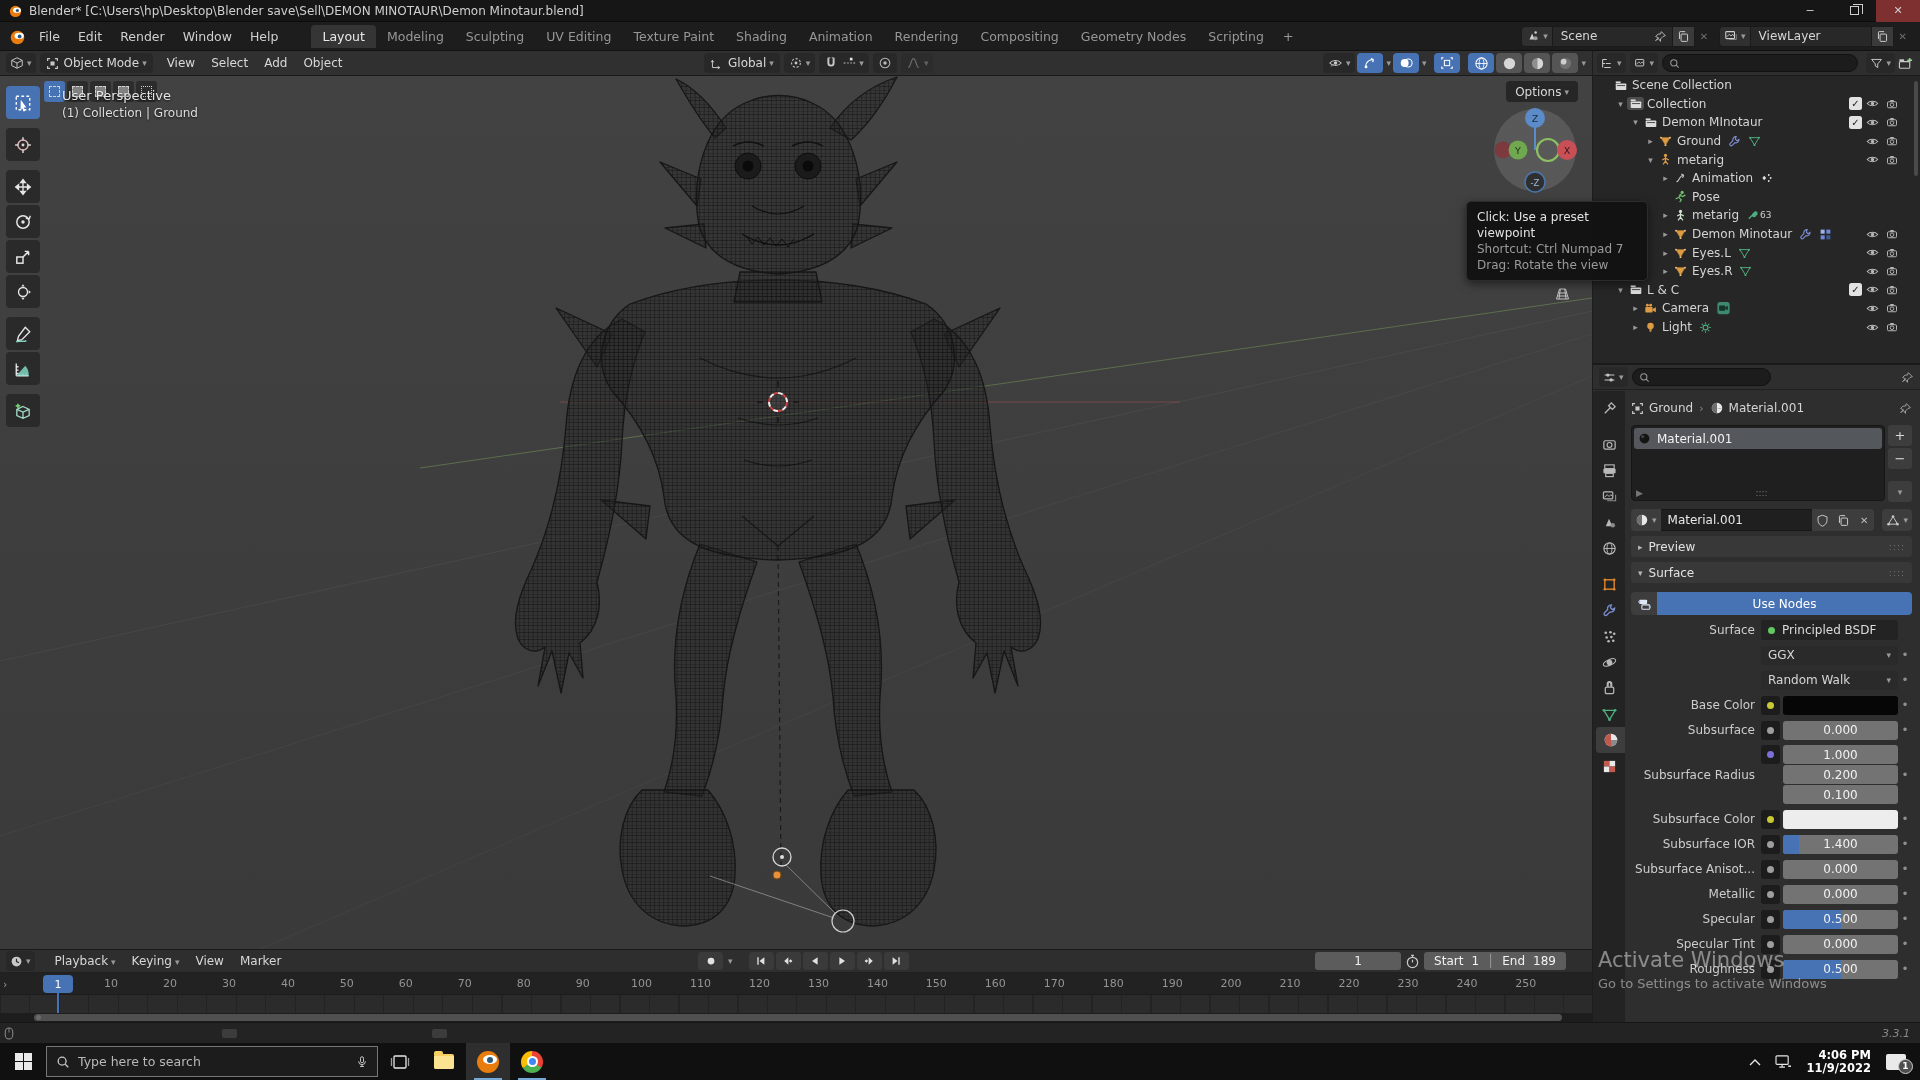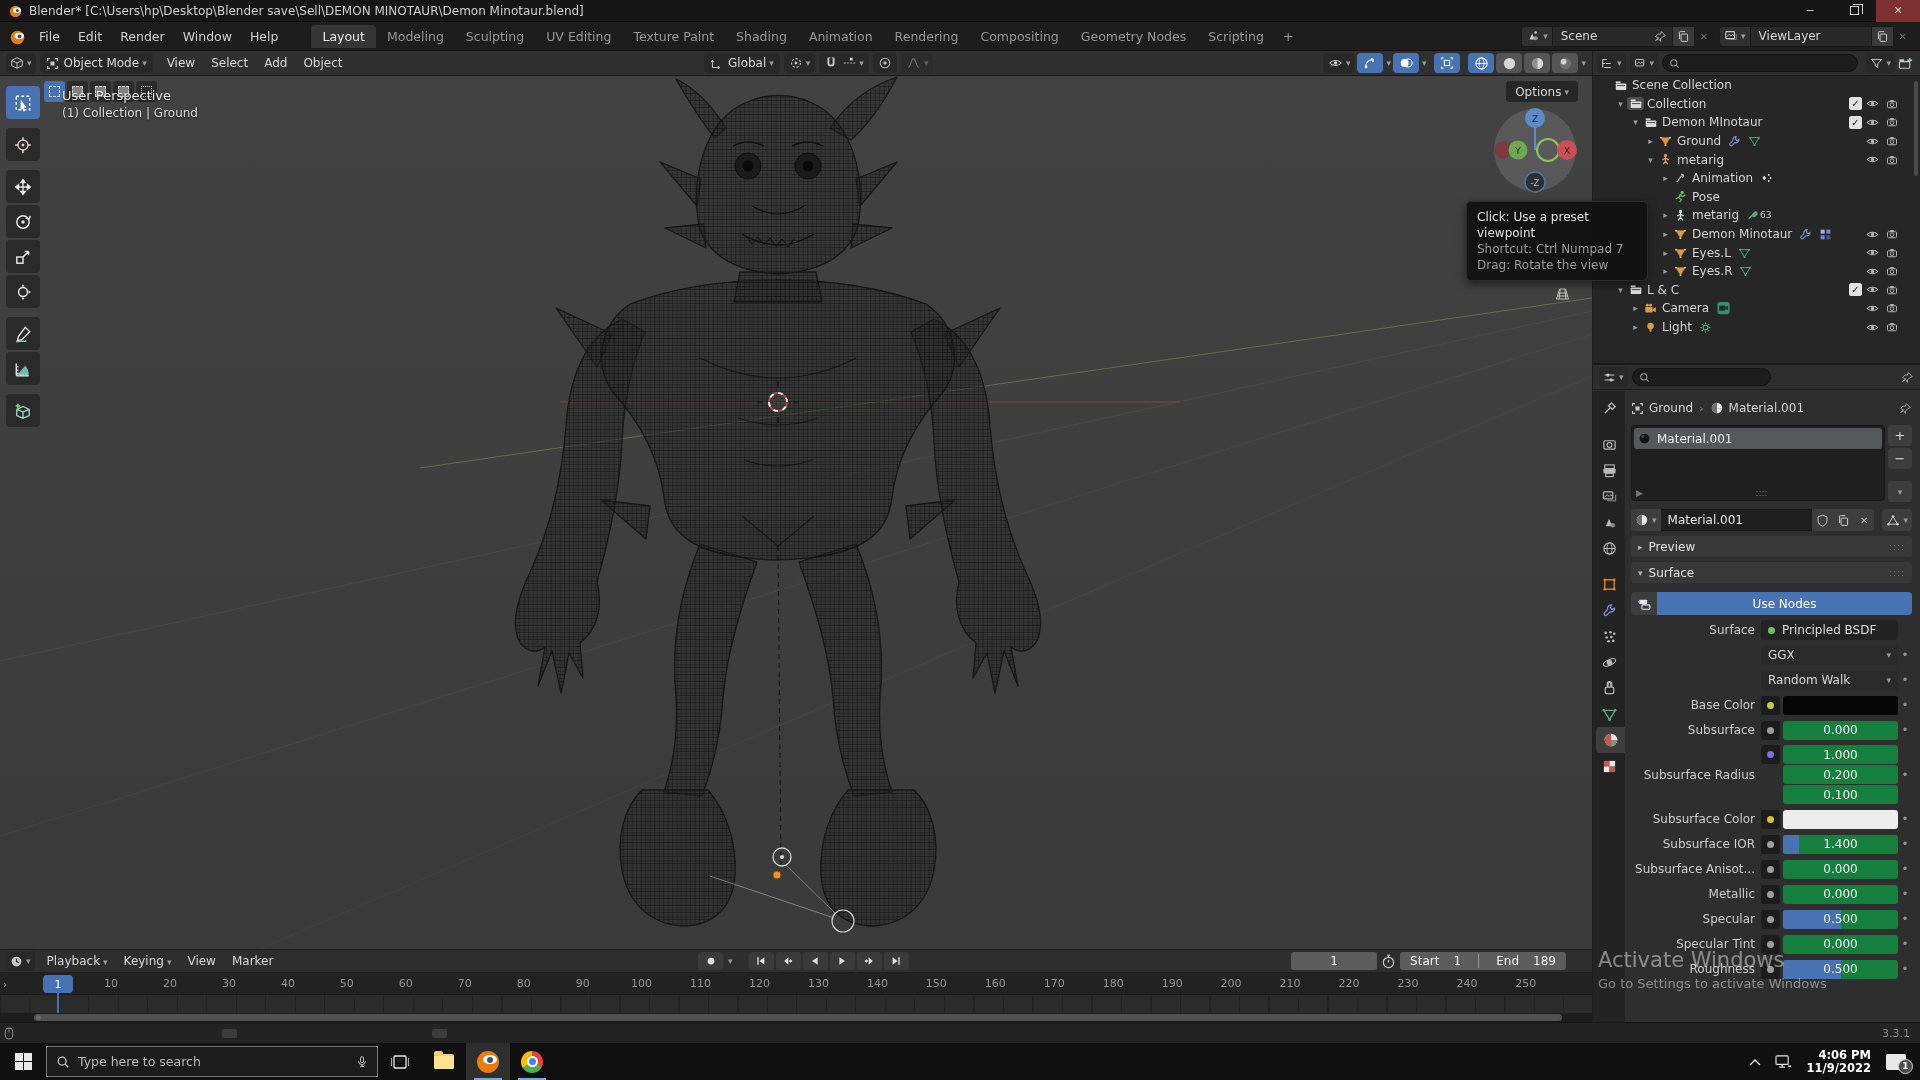--- a/index.html
+++ b/index.html
@@ -101,21 +101,21 @@
   .panel-hdr{height:21px;background:#383838;border-radius:3px;display:flex;align-items:center;margin-top:5px;color:#e2e2e2;padding:0 7px;}
   .panel-hdr .drag{margin-left:auto;color:#6f6f6f;font-size:9px;letter-spacing:1px;}
   .ph-arrow{color:#b5b5b5;font-size:9px;margin-right:6px;}
   #use-nodes-row{display:flex;align-items:center;margin-top:9px;}
   .un-ico{width:26px;height:23px;background:#3d3d3d;border-radius:4px 0 0 4px;display:flex;align-items:center;justify-content:center;}
   #use-nodes-btn{flex:1;height:23px;background:#4772b3;border-radius:0 4px 4px 0;color:#fff;display:flex;align-items:center;justify-content:center;}
   .f-row{display:flex;align-items:center;margin-top:5px;min-height:20px;}
   .f-label{width:130px;text-align:right;color:#cdcdcd;padding-right:6px;flex:none;white-space:nowrap;overflow:hidden;}
   .f-socket{width:19px;height:19px;background:#1c1c1c;border-radius:3px;display:flex;align-items:center;justify-content:center;margin-right:3px;flex:none;}
   .f-dot{width:7px;height:7px;border-radius:50%;}
-  .f-field{flex:1;height:19px;background:#15803d;border-radius:3px;position:relative;overflow:hidden;display:flex;align-items:center;justify-content:center;color:#f2f2f2;}
+  .f-field{flex:1;height:19px;background:#737373;border-radius:3px;position:relative;overflow:hidden;display:flex;align-items:center;justify-content:center;color:#f2f2f2;}
   .f-fill{position:absolute;left:0;top:0;bottom:0;background:#4772b3;}
   .f-val{position:relative;z-index:2;}
   .f-deco{width:14px;text-align:center;color:#8f8f8f;flex:none;}
   .f-vec{flex:1;display:flex;flex-direction:column;gap:1px;}
   .f-vec .f-field{flex:none;}
   .dd-field{flex:1;height:19px;background:#2a2a2a;border-radius:3px;display:flex;align-items:center;color:#d6d6d6;padding:0 7px;}
   .dd-field .cv{margin-left:auto;}
   .surf-field{flex:1;height:20px;background:#232323;border-radius:3px;display:flex;align-items:center;color:#dcdcdc;padding:0 7px;gap:7px;}
   
   #timeline{left:0;top:949px;width:1592px;height:73px;background:#2b2b2b;border-top:1px solid #1a1a1a;}
@@ -129,21 +129,21 @@
   #tl-thumb{position:absolute;left:34px;right:30px;top:1px;height:7px;background:#505050;border-radius:4px;}
   #tl-thumb .knob{position:absolute;left:2px;top:1px;width:5px;height:5px;border-radius:50%;background:#6a6a6a;}
   #tl-transport{position:absolute;left:698px;display:flex;align-items:center;gap:2px;}
   .tr-btn{width:25px;height:18px;background:#3a3a3a;border-radius:3px;display:flex;align-items:center;justify-content:center;}
   #tl-frames{position:absolute;right:26px;display:flex;align-items:center;gap:4px;}
   .frame-box{background:#5c5c5c;border-radius:3px;height:18px;display:flex;align-items:center;justify-content:center;color:#f2f2f2;}
   #tl-arrow{position:absolute;left:3px;top:28px;color:#9a9a9a;font-size:11px;}
   
   #statusbar{left:0;top:1022px;width:1920px;height:21px;background:#232323;border-top:1px solid #161616;display:flex;align-items:center;}
   .grip{width:15px;height:9px;background:#3c3c3c;border-radius:2px;position:absolute;top:6px;}
-  #sb-version{position:absolute;right:10px;color:#8a8a8a;font-size:11px;}
+  #sb-version{position:absolute;right:10px;color:#8a8a8a;font-size:11px;font-style:italic;}
   
   #taskbar{left:0;top:1043px;width:1920px;height:37px;background:#101010;display:flex;align-items:center;}
   #tb-start{width:46px;height:37px;display:flex;align-items:center;justify-content:center;}
   .winlogo{display:grid;grid-template-columns:8px 8px;grid-template-rows:8px 8px;gap:1px;}
   .winlogo div{background:#e9e9e9;}
   #tb-search{width:332px;height:31px;background:#1c1c1c;border:1px solid #767676;display:flex;align-items:center;padding:0 9px;gap:8px;}
   #tb-search input{background:transparent;border:none;outline:none;color:#c8c8c8;font-size:12.5px;flex:1;}
   #tb-search input::placeholder{color:#b8b8b8;}
   .tb-app{width:44px;height:37px;display:flex;align-items:center;justify-content:center;position:relative;}
   .tb-app.running:after{content:"";position:absolute;bottom:0;left:8px;right:8px;height:2px;background:#76a9d8;}
@@ -1447,21 +1447,21 @@
     <div id="tl-hdr">
       <span class="hdr-btn" style="margin-left:6px;padding:0 4px">
         <span class="ico">
             <svg width="13" height="13" viewBox="0 0 16 16">
               <circle cx="8" cy="8" r="6" fill="#c8c8c8"></circle>
               <path d="M8 4.5 V8 L11 9.5" stroke="#2b2b2b" stroke-width="1.5" fill="none"></path>
             </svg>
           </span>
         <span class="chev">▾</span>
       </span>
-      <div id="tl-menus" class="row" style="margin-left:4px">
+      <div id="tl-menus" class="row" style="margin-left:12px">
           <span class="hdr-menu">Playback<span class="chev">▾</span></span>
           <span class="hdr-menu">Keying<span class="chev">▾</span></span>
           <span class="hdr-menu">View</span>
           <span class="hdr-menu">Marker</span>
         </div>
       <div id="tl-transport">
         <span class="tr-btn">
             <svg width="12" height="12" viewBox="0 0 16 16">
               <circle cx="8" cy="8" r="4.5" fill="#e2e2e2"></circle>
             </svg>
@@ -1504,21 +1504,21 @@
           </span>
       </div>
       <div id="tl-frames">
         <span class="frame-box" style="width:86px">1</span>
         <span class="ico">
             <svg width="15" height="15" viewBox="0 0 16 16">
               <circle cx="8" cy="9" r="5.5" fill="none" stroke="#c8c8c8" stroke-width="1.3"></circle>
               <path d="M8 6 V9 M6.5 1.5 h3 M8 1.5 V3.5" stroke="#c8c8c8" stroke-width="1.3"></path>
             </svg>
           </span>
-        <span class="frame-box" style="padding:0 10px;gap:14px">
+        <span class="frame-box" style="padding:0 10px;gap:8px">
           <span>Start</span>
           <span>1</span>
           <span style="color:#9a9a9a">│</span>
           <span>End</span>
           <span>189</span>
         </span>
       </div>
     </div>
     <div id="tl-ruler">
       <div id="tl-ticks">

